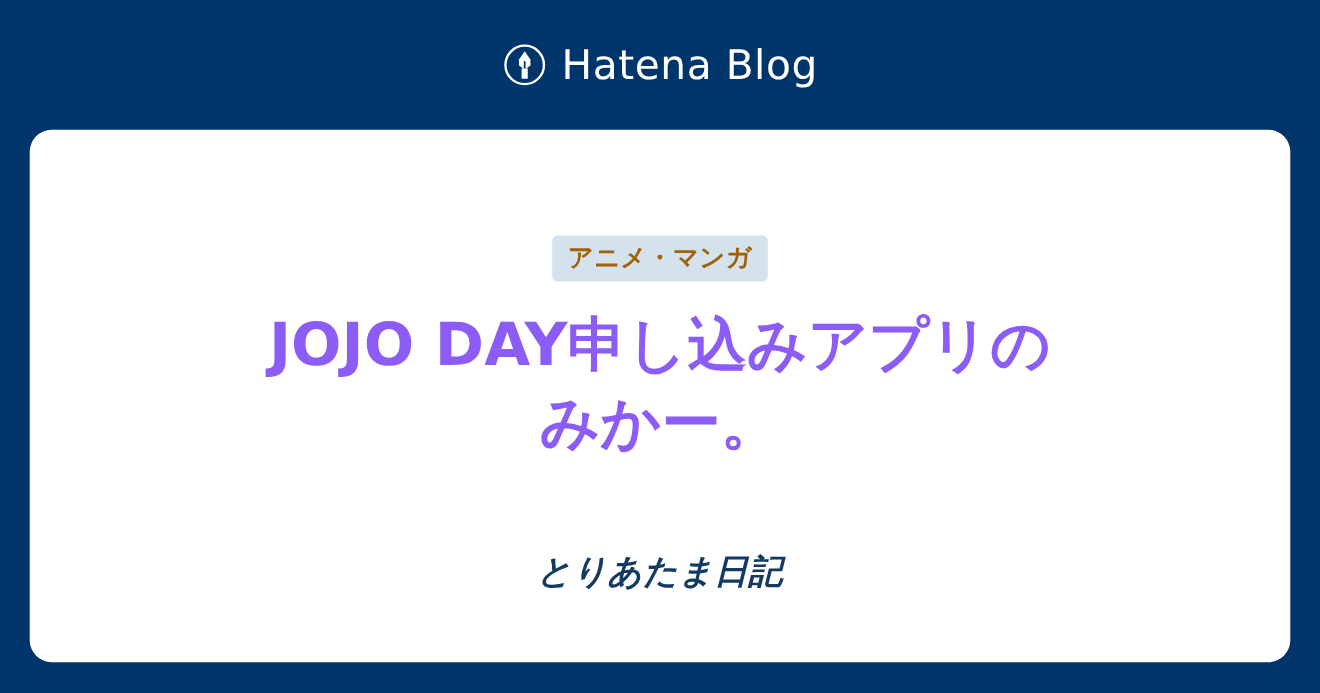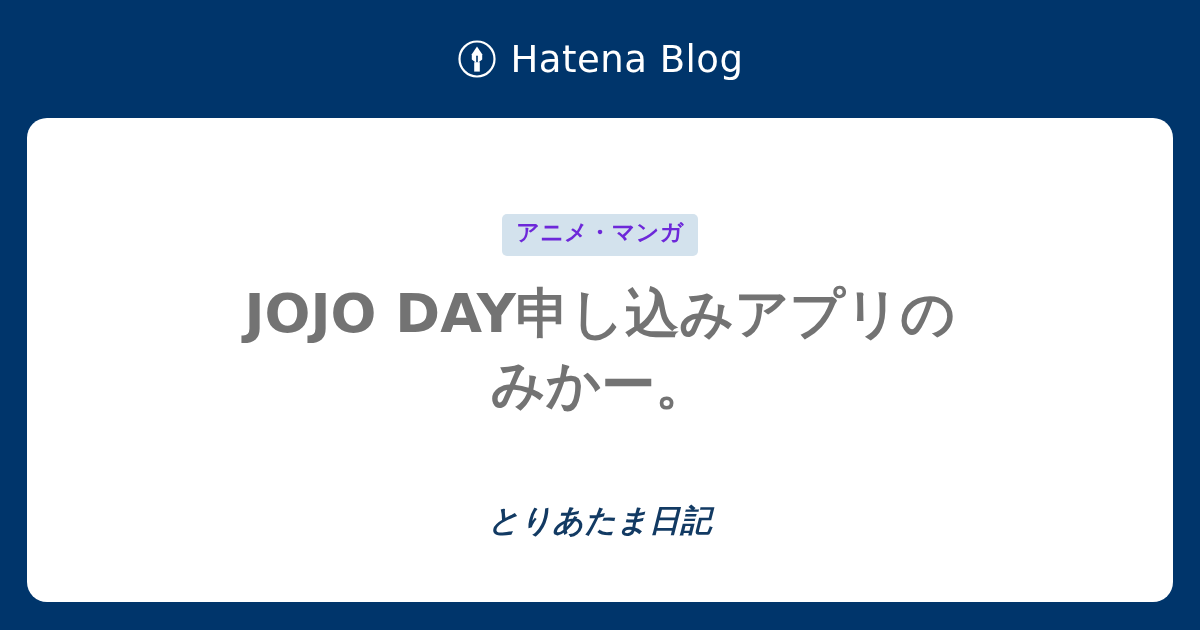--- a/index.html
+++ b/index.html
@@ -71,34 +71,34 @@
     display: flex;
     flex-direction: column;
     align-items: center;
     box-sizing: border-box;
     padding: 96px 80px 0 80px;
   }
 
   .category-badge {
     display: inline-block;
     background: #d3e2ed;
-    color: #6d28d9;
+    color: #a16207;
     font-size: 23px;
     font-weight: 700;
     line-height: 1;
     padding: 9px 14px 10px 14px;
     border-radius: 5px;
     letter-spacing: 0.5px;
     white-space: nowrap;
-    font-family: Liberation Mono, monospace;
+    font-family: Liberation Serif, serif;
   }
 
   .entry-title {
     margin: 22px 0 0 0;
-    color: #737373;
+    color: #8b5cf6;
     font-size: 54px;
     font-weight: 700;
     line-height: 1.32;
     text-align: center;
     max-width: 730px;
     letter-spacing: 0px;
     word-break: break-all;
     font-family: "DejaVu Sans", "Liberation Sans", sans-serif;
   }
 

